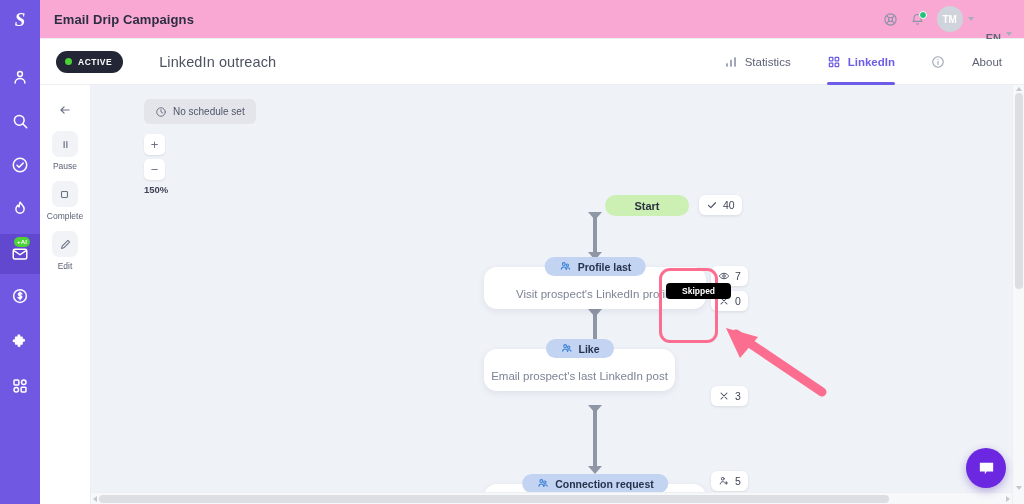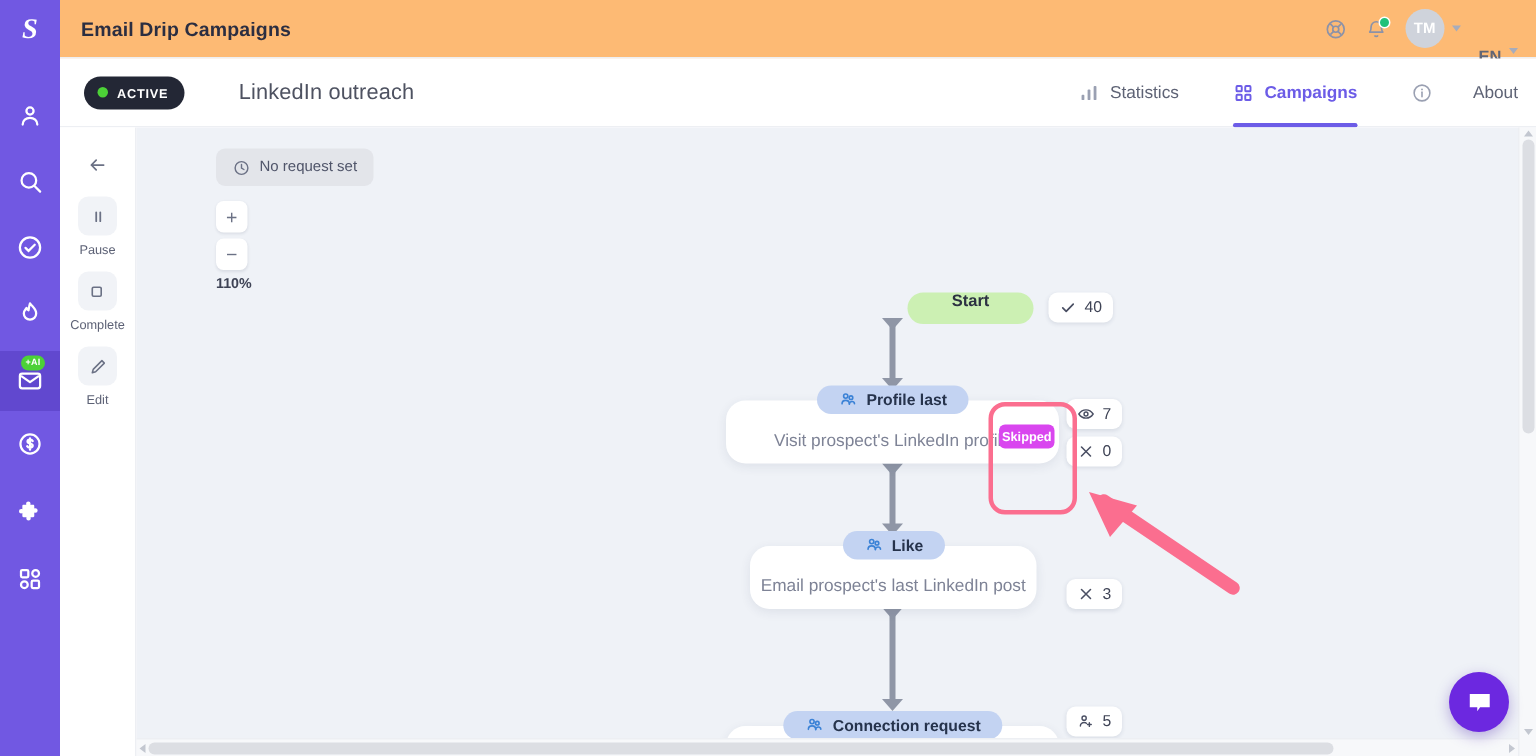--- a/index.html
+++ b/index.html
@@ -39,21 +39,21 @@
   .rail-sp-1 { height: 17px; }
   .rail-sp-2 { height: 4px; }
   .rail-sp-3 { height: 4px; }
   .rail-sp-4 { height: 4px; }
   .rail-sp-5 { height: 5px; }
   .rail-sp-6 { height: 2px; }
 
   
   .topbar {
     position: absolute; left: 40px; top: 0; width: 984px; height: 39px;
-    background: #fdba74; border-bottom: 1px solid #EDEFF3;
+    background: #f9a8d4; border-bottom: 1px solid #EDEFF3;
     display: flex; align-items: center; gap: 40px;
   }
   .app-title {
     margin-left: 14px; font-size: 13px; font-weight: 700; color: #2B2E41;
     letter-spacing: .1px;
   }
   .topbar-right {
     margin-left: auto; margin-right: 12px;
     display: flex; align-items: center; gap: 12px;
   }
@@ -92,21 +92,21 @@
   .status-txt { font-size: 8.5px; font-weight: 700; letter-spacing: .5px; }
   .camp-name {
     margin-left: 36px; font-size: 14.5px; color: #4E5261; letter-spacing: .1px;
   }
   .tabs { margin-left: auto; display: flex; align-items: center; height: 46px; }
   .tab {
     display: flex; align-items: center; gap: 7px; height: 46px;
     padding: 0 0 0 0; margin-right: 36px; cursor: pointer;
     color: #5E6375; font-size: 11.5px; position: relative;
   }
-  .tab:last-child { margin-right: 12px; gap: 27px; }
+  .tab:last-child { margin-right: 22px; gap: 27px; }
   .tab svg { width: 14px; height: 14px; color: #9AA0B2; display: block; }
   .tab.active { color: #6C5CE7; font-weight: 700; }
   .tab.active svg { color: #6C5CE7; }
   .tab.active::after {
     content: ""; position: absolute; left: 0; right: 0; bottom: 0;
     height: 2.5px; background: #6C5CE7; border-radius: 2px;
   }
 
   
   .workarea {
@@ -173,21 +173,21 @@
   }
   .node-head svg { width: 13px; height: 13px; color: #3B82D6; display:block; }
   .node-desc {
     font-size: 11.5px; color: #7E8396; white-space: nowrap;
     margin-top: 21px;
   }
   .start-pill {
     position: absolute; left: 514px; top: 110px;
     width: 84px; height: 21px; border-radius: 11px;
     background: #CCF0B3; color: #2C3142;
-    display: flex; align-items: flex-start; justify-content: center;
+    display: flex; align-items: center; justify-content: center;
     font-size: 11px; font-weight: 700; cursor: pointer;
   }
 
   .connector { position: absolute; width: 4px; background: #8F96A6; }
   .arrowhead {
     position: absolute; width: 0; height: 0;
     border-left: 7px solid transparent; border-right: 7px solid transparent;
     border-top: 8px solid #8F96A6;
   }
 
@@ -201,22 +201,22 @@
   }
   .badge svg { width: 12px; height: 12px; color: #4A4F63; display:block; }
 
   
   .hl-box {
     position: absolute; left: 659px; top: 268px; width: 59px; height: 75px;
     border: 3.5px solid #FB6E8F; border-radius: 11px; pointer-events: none;
   }
   .tooltip {
     position: absolute; left: 666px; top: 283px;
-    background: #d946ef; color: #ffffff; border-radius: 4px;
-    font-size: 8.5px; font-weight: 700; padding: 3px 2px; line-height: 10px;
+    background: #000000; color: #ffffff; border-radius: 4px;
+    font-size: 8.5px; font-weight: 700; padding: 3px 16px; line-height: 10px;
     white-space: nowrap;
   }
   .arrow-anno { position: absolute; left: 700px; top: 320px; pointer-events: none; }
 
   
   .chat-fab {
     position: absolute; right: 18px; bottom: 16px;
     width: 40px; height: 40px; border-radius: 50%;
     background: #6C28E0; display: flex; align-items: center; justify-content: center;
     box-shadow: 0 3px 9px rgba(70,30,170,.34); cursor: pointer; z-index: 20;
@@ -388,21 +388,21 @@
       </div>
       <div class="tab active">
         <span>
           <svg viewBox="0 0 24 24" fill="none" stroke="currentColor" stroke-width="2.2">
             <rect x="4" y="4" width="6" height="6" rx="1"></rect>
               <rect x="14" y="4" width="6" height="6" rx="1"></rect>
             <rect x="4" y="14" width="6" height="6" rx="1"></rect>
               <rect x="14" y="14" width="6" height="6" rx="1"></rect>
           </svg>
         </span>
-        <span>Campaigns</span>
+        <span>LinkedIn</span>
       </div>
       <div class="tab">
         <span>
           <svg viewBox="0 0 24 24" fill="none" stroke="currentColor" stroke-width="1.8" stroke-linecap="round">
             <circle cx="12" cy="12" r="9"></circle>
               <path d="M12 11v5.2"></path>
               <circle cx="12" cy="7.9" r="1.05" fill="currentColor" stroke="none"></circle>
           </svg>
         </span>
         <span>About</span>
@@ -451,27 +451,27 @@
 
     <div class="canvas">
 
       <div class="sched-chip">
         <span>
           <svg viewBox="0 0 24 24" fill="none" stroke="currentColor" stroke-width="1.9" stroke-linecap="round">
             <circle cx="12" cy="12" r="8.5"></circle>
               <path d="M12 7.3V12l3.2 2"></path>
           </svg>
         </span>
-        <span>No request set</span>
+        <span>No schedule set</span>
       </div>
 
       <div class="zoom-group">
         <div class="zbtn">+</div>
         <div class="zbtn">−</div>
-        <div class="zoom-pct">110%</div>
+        <div class="zoom-pct">150%</div>
       </div>
 
       <div class="connector" style="left:502px; top:131px; height:43px;"></div>
       <div class="arrowhead" style="left:497px; top:127px;"></div>
       <div class="arrowhead" style="left:497px; top:167px;"></div>
 
       <div class="connector" style="left:502px; top:228px; height:40px;"></div>
       <div class="arrowhead" style="left:497px; top:224px;"></div>
       <div class="arrowhead" style="left:497px; top:264px;"></div>
 
@@ -520,21 +520,21 @@
         <div class="badge">
           <span>
             <svg viewBox="0 0 24 24" fill="none" stroke="currentColor" stroke-width="2.1" stroke-linecap="round">
               <path d="M6 6l12 12M18 6L6 18"></path>
             </svg>
           </span>
           <span>0</span>
         </div>
       </div>
 
-      <div class="node" style="left:393px; top:279px; width:191px; height:42px;margin-left:16px;">
+      <div class="node" style="left:393px; top:264px; width:191px; height:42px;">
         <div class="node-head">
           <span>
             <svg viewBox="0 0 24 24" fill="none" stroke="currentColor" stroke-width="2" stroke-linecap="round">
               <circle cx="9.5" cy="7.5" r="2.6"></circle>
                 <path d="M5 17c0-2.5 2-4.2 4.5-4.2s4.5 1.7 4.5 4.2"></path>
               <circle cx="16" cy="9.5" r="2.2"></circle>
                 <path d="M14 17.5c0-2 1.4-3.3 3.3-3.3 1.6 0 2.8 1 3 2.6"></path>
             </svg>
           </span>
           <span>Like</span>

